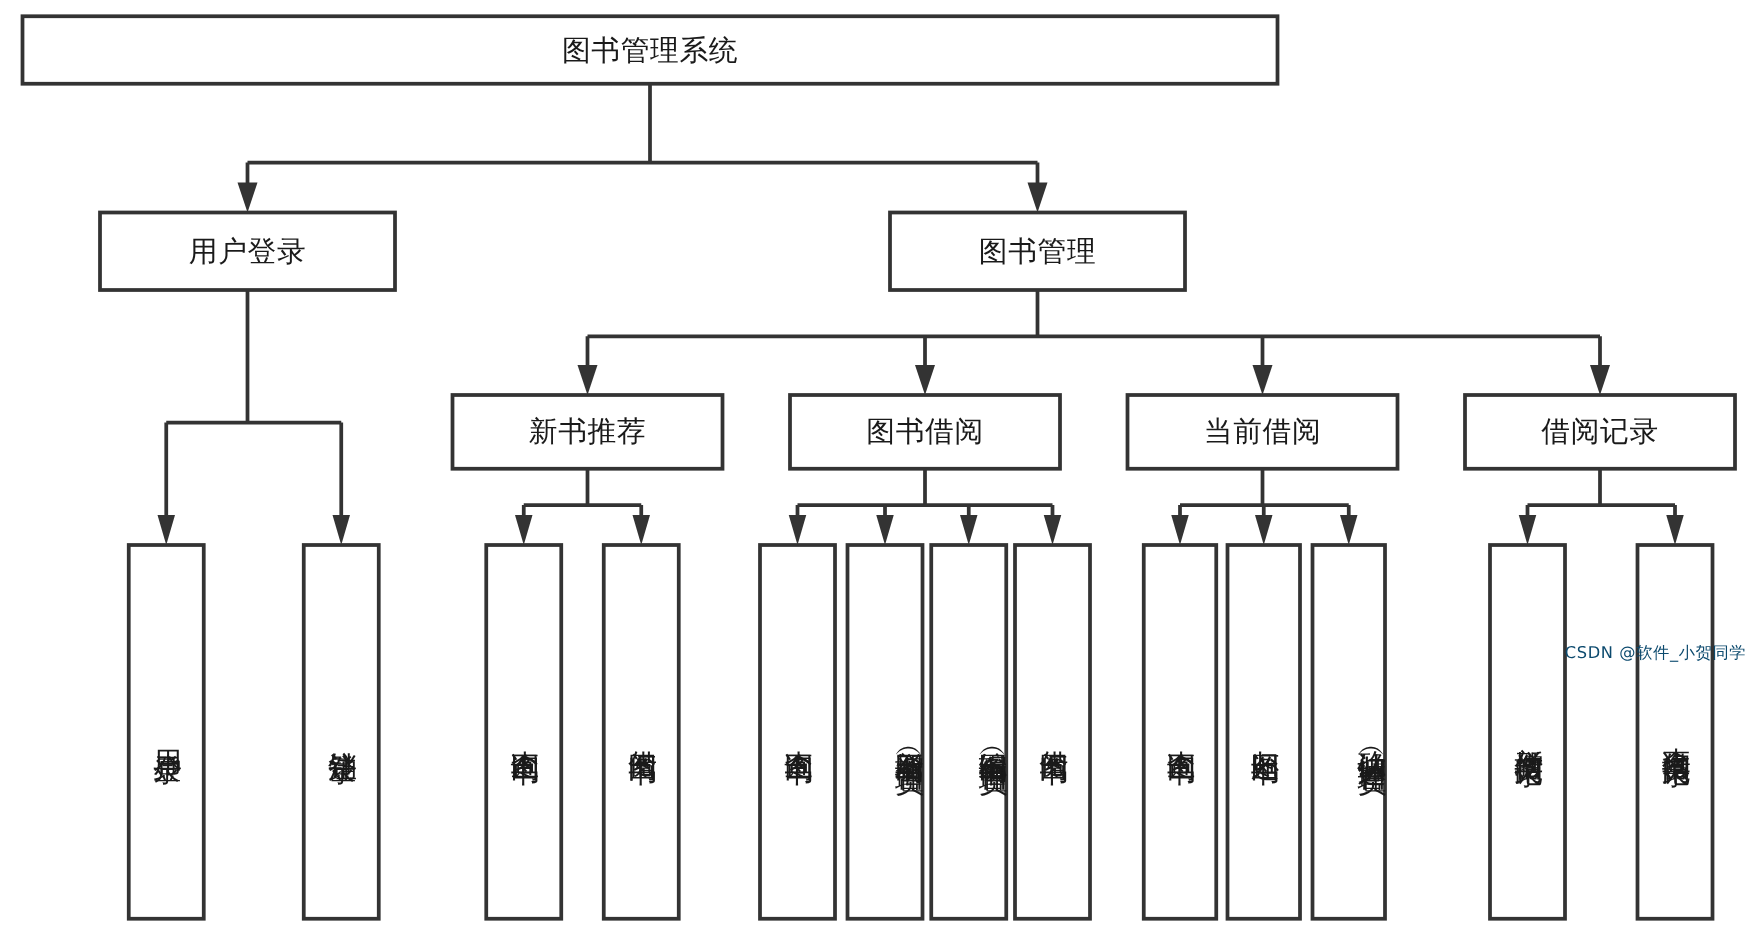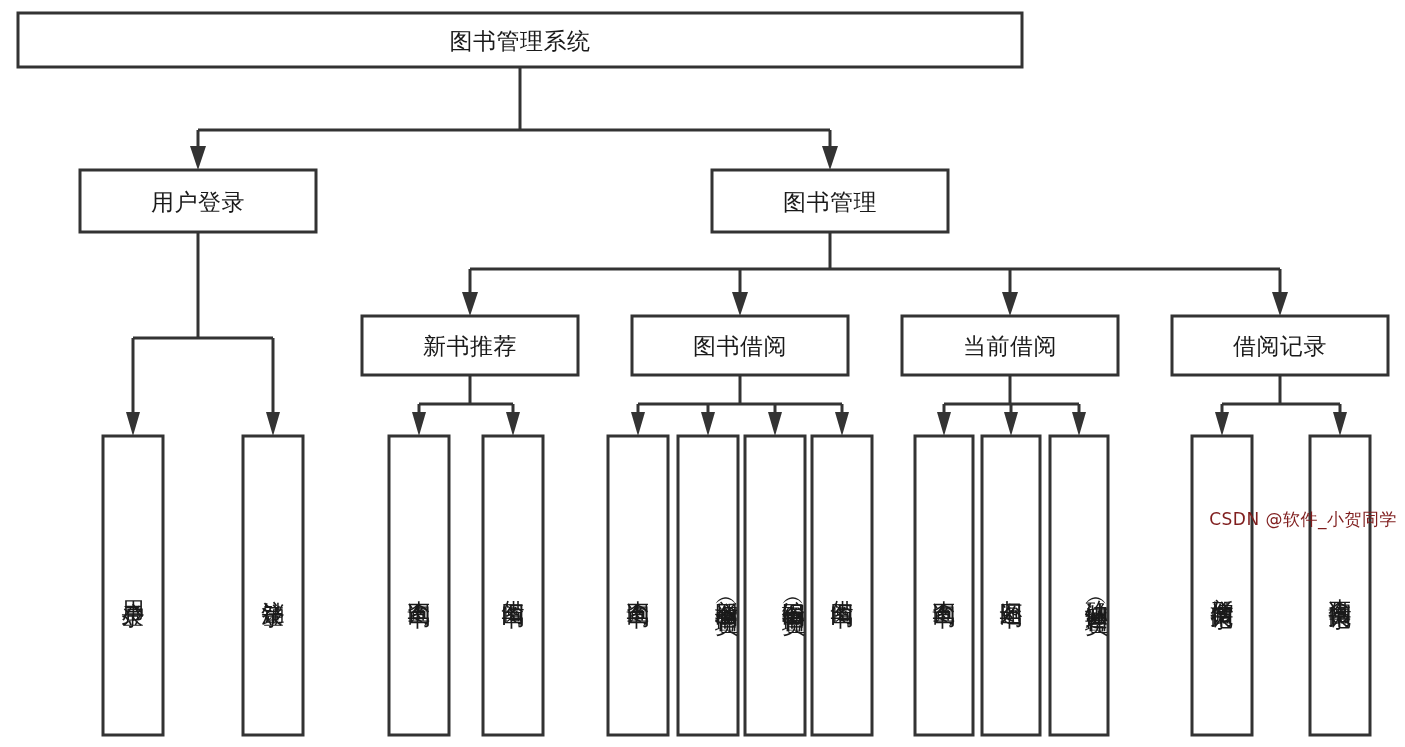--- a/index.html
+++ b/index.html
@@ -71,22 +71,22 @@
     justify-content: center;
     text-align: center;
     white-space: nowrap;
     pointer-events: none;
   }
   .watermark {
     position: absolute;
     right: 8px;
     bottom: 4px;
     font-family: "DejaVu Sans", "Liberation Sans", sans-serif;
-    font-size: 17px;
-    color: #7f1d1d;
+    font-size: 13px;
+    color: #0c4a6e;
     white-space: nowrap;
     letter-spacing: 0.5px;
   }
 </style>
 </head>
 <body>
 
 <div id="diagram-root">
 
   <svg class="canvas" viewBox="0 0 1405 747">

